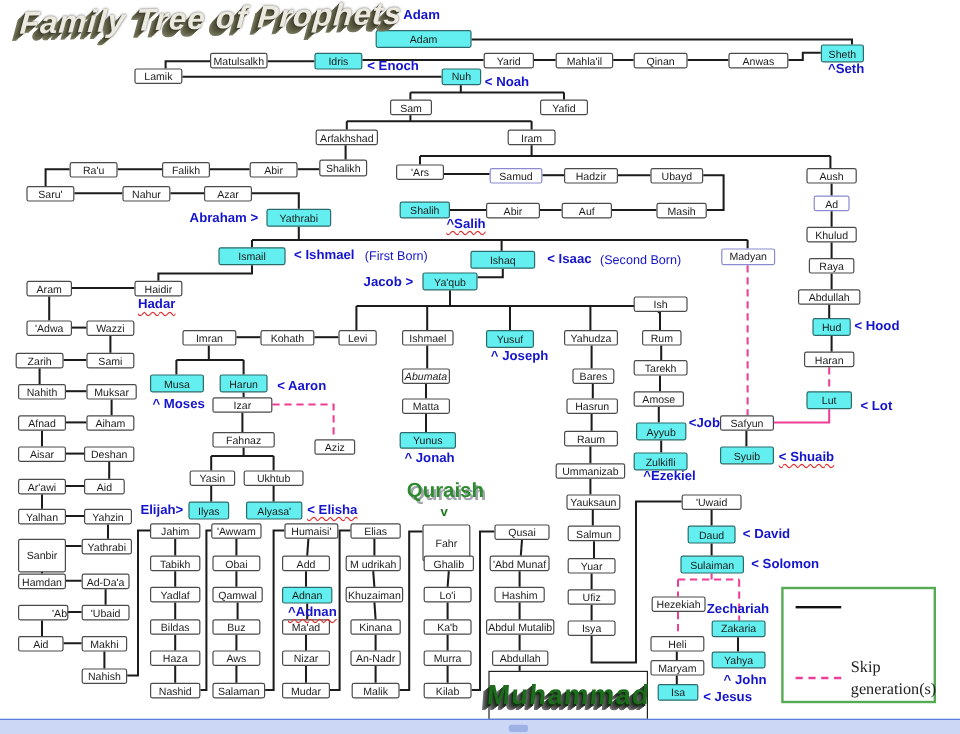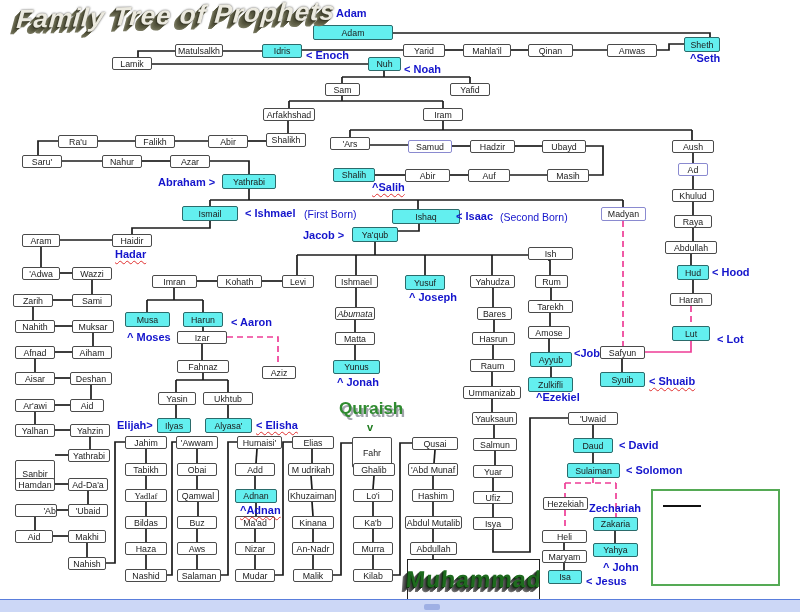--- a/index.html
+++ b/index.html
@@ -244,21 +244,21 @@
       <div class="node w" style="left: 672px; top: 140px; width: 42px; height: 13px;">Aush</div>
       <div class="node c" style="left: 333px; top: 168px; width: 42px; height: 14px;">Shalih</div>
       <div class="node w" style="left: 405px; top: 169px; width: 45px; height: 13px;">Abir</div>
       <div class="node w" style="left: 468px; top: 169px; width: 42px; height: 13px;">Auf</div>
       <div class="node w" style="left: 547px; top: 169px; width: 42px; height: 13px;">Masih</div>
       <div class="node t" style="left: 678px; top: 163px; width: 30px; height: 13px;">Ad</div>
       <div class="node w" style="left: 672px; top: 189px; width: 42px; height: 13px;">Khulud</div>
       <div class="node w" style="left: 674px; top: 215px; width: 38px; height: 13px;">Raya</div>
       <div class="node c" style="left: 222px; top: 174px; width: 54px; height: 15px;">Yathrabi</div>
       <div class="node c" style="left: 182px; top: 206px; width: 56px; height: 15px;">Ismail</div>
-      <div class="node c" style="left: 392px; top: 209px; width: 68px; height: 15px;">Ishaq</div>
+      <div class="node c" style="left: 392px; top: 209px; width: 54px; height: 15px;">Ishaq</div>
       <div class="node t" style="left: 601px; top: 207px; width: 45px; height: 14px;">Madyan</div>
       <div class="node w" style="left: 665px; top: 241px; width: 52px; height: 13px;">Abdullah</div>
       <div class="node c" style="left: 677px; top: 265px; width: 32px; height: 15px;">Hud</div>
       <div class="node w" style="left: 670px; top: 293px; width: 42px; height: 13px;">Haran</div>
       <div class="node c" style="left: 672px; top: 326px; width: 38px; height: 15px;">Lut</div>
       <div class="node c" style="left: 352px; top: 227px; width: 46px; height: 15px;">Ya'qub</div>
       <div class="node w" style="left: 22px; top: 234px; width: 38px; height: 13px;">Aram</div>
       <div class="node w" style="left: 112px; top: 234px; width: 40px; height: 13px;">Haidir</div>
       <div class="node w" style="left: 22px; top: 267px; width: 38px; height: 13px;">'Adwa</div>
       <div class="node w" style="left: 72px; top: 267px; width: 40px; height: 13px;">Wazzi</div>
@@ -267,21 +267,21 @@
       <div class="node w" style="left: 15px; top: 320px; width: 40px; height: 13px;">Nahith</div>
       <div class="node w" style="left: 72px; top: 320px; width: 42px; height: 13px;">Muksar</div>
       <div class="node w" style="left: 15px; top: 346px; width: 40px; height: 13px;">Afnad</div>
       <div class="node w" style="left: 72px; top: 346px; width: 40px; height: 13px;">Aiham</div>
       <div class="node w" style="left: 15px; top: 372px; width: 40px; height: 13px;">Aisar</div>
       <div class="node w" style="left: 70px; top: 372px; width: 42px; height: 13px;">Deshan</div>
       <div class="node w" style="left: 15px; top: 399px; width: 40px; height: 13px;">Ar'awi</div>
       <div class="node w" style="left: 70px; top: 399px; width: 34px; height: 13px;">Aid</div>
       <div class="node w" style="left: 15px; top: 424px; width: 40px; height: 13px;">Yalhan</div>
       <div class="node w" style="left: 70px; top: 424px; width: 40px; height: 13px;">Yahzin</div>
-      <div class="node w" style="left: 15px; top: 460px; width: 40px; height: 28px;">Sanbir</div>
+      <div class="node w" style="left: 15px; top: 449px; width: 40px; height: 28px;">Sanbir</div>
       <div class="node w" style="left: 68px; top: 449px; width: 42px; height: 13px;">Yathrabi</div>
       <div class="node w" style="left: 15px; top: 478px; width: 40px; height: 13px;">Hamdan</div>
       <div class="node w" style="left: 68px; top: 478px; width: 40px; height: 13px;">Ad-Da'a</div>
       <div class="node w" style="left: 15px; top: 504px; width: 40px; height: 13px; padding-left: 40px;">'Abqar</div>
       <div class="node w" style="left: 68px; top: 504px; width: 40px; height: 13px;">'Ubaid</div>
       <div class="node w" style="left: 15px; top: 530px; width: 38px; height: 13px;">Aid</div>
       <div class="node w" style="left: 68px; top: 530px; width: 38px; height: 13px;">Makhi</div>
       <div class="node w" style="left: 68px; top: 557px; width: 38px; height: 13px;">Nahish</div>
       <div class="node w" style="left: 152px; top: 275px; width: 45px; height: 13px;">Imran</div>
       <div class="node w" style="left: 217px; top: 275px; width: 45px; height: 13px;">Kohath</div>
@@ -322,21 +322,21 @@
       <div class="node c" style="left: 573px; top: 438px; width: 40px; height: 15px;">Daud</div>
       <div class="node c" style="left: 567px; top: 463px; width: 53px; height: 15px;">Sulaiman</div>
       <div class="node w" style="left: 543px; top: 497px; width: 45px; height: 13px;">Hezekiah</div>
       <div class="node c" style="left: 593px; top: 517px; width: 45px; height: 14px;">Zakaria</div>
       <div class="node w" style="left: 542px; top: 530px; width: 45px; height: 13px;">Heli</div>
       <div class="node w" style="left: 542px; top: 550px; width: 45px; height: 13px;">Maryam</div>
       <div class="node c" style="left: 593px; top: 543px; width: 45px; height: 14px;">Yahya</div>
       <div class="node c" style="left: 548px; top: 570px; width: 34px; height: 14px;">Isa</div>
       <div class="node w" style="left: 125px; top: 436px; width: 42px; height: 13px;">Jahim</div>
       <div class="node w" style="left: 125px; top: 463px; width: 42px; height: 13px;">Tabikh</div>
-      <div class="node w" style="left: 125px; top: 489px; width: 42px; height: 13px; font-family: Liberation Serif, serif;">Yadlaf</div>
+      <div class="node w" style="left: 125px; top: 489px; width: 42px; height: 13px;">Yadlaf</div>
       <div class="node w" style="left: 125px; top: 516px; width: 42px; height: 13px;">Bildas</div>
       <div class="node w" style="left: 125px; top: 542px; width: 42px; height: 13px;">Haza</div>
       <div class="node w" style="left: 125px; top: 569px; width: 42px; height: 13px;">Nashid</div>
       <div class="node w" style="left: 176px; top: 436px; width: 42px; height: 13px;">'Awwam</div>
       <div class="node w" style="left: 177px; top: 463px; width: 40px; height: 13px;">Obai</div>
       <div class="node w" style="left: 177px; top: 489px; width: 42px; height: 13px;">Qamwal</div>
       <div class="node w" style="left: 177px; top: 516px; width: 40px; height: 13px;">Buz</div>
       <div class="node w" style="left: 177px; top: 542px; width: 40px; height: 13px;">Aws</div>
       <div class="node w" style="left: 177px; top: 569px; width: 44px; height: 13px;">Salaman</div>
       <div class="node w" style="left: 237px; top: 436px; width: 45px; height: 13px;">Humaisi'</div>
@@ -396,18 +396,23 @@
     </div>
 
   <div class="mbox" style="left: 407px; top: 559px; width: 131px; height: 39px;">
     <span class="mtext">Muhammad</span>
   </div>
 
   <div class="legend" style="left: 651px; top: 489px; width: 125px; height: 93px;">
     <div class="row" style="top:14px;">
       <span class="sample solid"></span>
     </div>
+    <div class="row" style="top:56px;">
+      <span class="sample dashed"></span>
+      <span class="cap">Skip
+generation(s)</span>
+    </div>
   </div>
 
   <div class="hscroll">
     <div class="hthumb"></div>
   </div>
 </div>
 
 </body></html>

